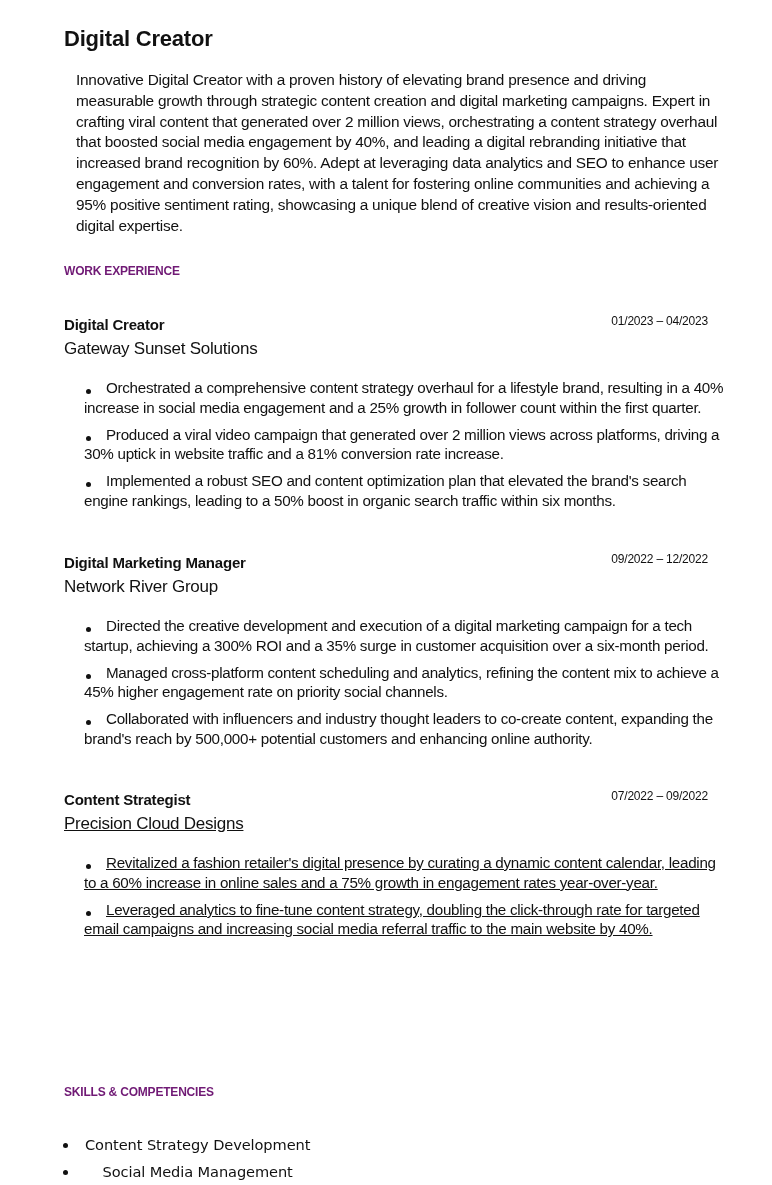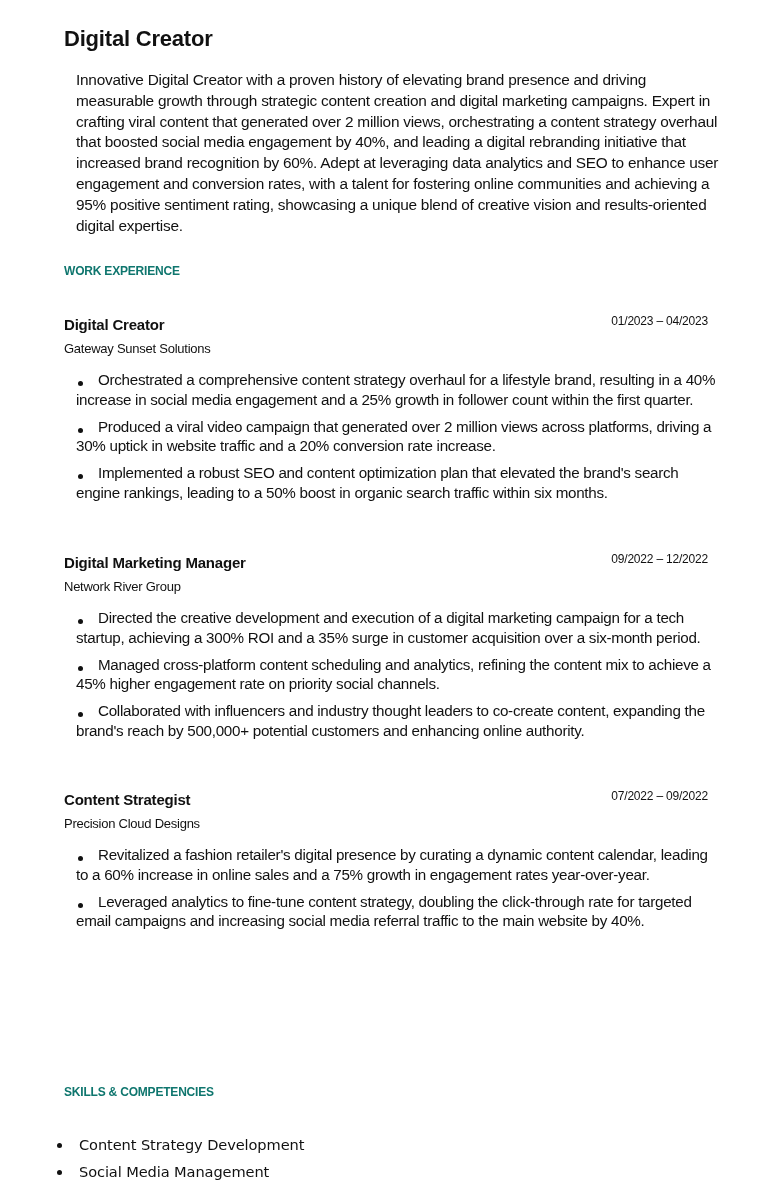--- a/index.html
+++ b/index.html
@@ -37,21 +37,21 @@
       line-height: 20.8px;
       margin: 12px;
       letter-spacing: -0.25px;
     }
     .section-label {
       position: absolute;
       left: 64px;
       font-size: 12px;
       letter-spacing: -0.2px;
       margin: 0;
-      color: #0f766e;
+      color: #701a75;
     }
     .job {
       position: absolute;
       left: 64px;
       width: 644px;
     }
     .job-head {
       position: relative;
       height: 23px;
     }
@@ -64,28 +64,28 @@
       letter-spacing: -0.2px;
     }
     .job-dates {
       position: absolute;
       right: 0;
       top: -2px;
       font-size: 12px;
       letter-spacing: -0.2px;
     }
     .job-company {
-      font-size: 13px;
+      font-size: 17px;
       letter-spacing: -0.25px;
       height: 23px;
       line-height: 20px;
     }
     .bullets {
       list-style: none;
-      margin: 8px;
+      margin: 16px;
       padding: 0;
       width: 648px;
     }
     .bullets li {
       font-size: 15.2px;
       line-height: 19.6px;
       letter-spacing: -0.28px;
       margin: 0 0 7.5px 4px;
       padding: 0;
     }
@@ -99,25 +99,26 @@
       position: absolute;
       left: 2px;
       top: -4px;
       width: 5px;
       height: 5px;
       border-radius: 50%;
       background: #111;
     }
     .skills {
       position: absolute;
-      left: 53px;
+      left: 59px;
       top: 1131px;
       list-style: none;
       margin: 0;
       padding: 0;
+      text-align: center;
     }
     .skills li {
       font-size: 15.4px;
       line-height: 27px;
       font-family: "DejaVu Sans", sans-serif;
       font-size: 14.6px;
       letter-spacing: -0.1px;
       position: relative;
       padding-left: 26px;
     }
@@ -143,39 +144,39 @@
   <h2 class="section-label" style="top:264px;">WORK EXPERIENCE</h2>
 
   <div class="job" style="top:316px;">
     <div class="job-head">
       <span class="job-title">Digital Creator</span>
       <span class="job-dates">01/2023 – 04/2023</span>
     </div>
     <div class="job-company">Gateway Sunset Solutions</div>
     <ul class="bullets">
       <li><span class="dot"></span><span>Orchestrated a comprehensive content strategy overhaul for a lifestyle brand, resulting in a 40% increase in social media engagement and a 25% growth in follower count within the first quarter.</span></li>
-      <li><span class="dot"></span><span>Produced a viral video campaign that generated over 2 million views across platforms, driving a 30% uptick in website traffic and a 20% conversion rate increase.</span></li>
+      <li><span class="dot"></span><span>Produced a viral video campaign that generated over 2 million views across platforms, driving a 30% uptick in website traffic and a 81% conversion rate increase.</span></li>
       <li><span class="dot"></span><span>Implemented a robust SEO and content optimization plan that elevated the brand's search engine rankings, leading to a 50% boost in organic search traffic within six months.</span></li>
     </ul>
   </div>
 
   <div class="job" style="top:554px;">
     <div class="job-head">
       <span class="job-title">Digital Marketing Manager</span>
       <span class="job-dates">09/2022 – 12/2022</span>
     </div>
     <div class="job-company">Network River Group</div>
     <ul class="bullets">
       <li><span class="dot"></span><span>Directed the creative development and execution of a digital marketing campaign for a tech startup, achieving a 300% ROI and a 35% surge in customer acquisition over a six-month period.</span></li>
       <li><span class="dot"></span><span>Managed cross-platform content scheduling and analytics, refining the content mix to achieve a 45% higher engagement rate on priority social channels.</span></li>
       <li><span class="dot"></span><span>Collaborated with influencers and industry thought leaders to co-create content, expanding the brand's reach by 500,000+ potential customers and enhancing online authority.</span></li>
     </ul>
   </div>
 
-  <div class="job" style="top:791px;">
+  <div class="job" style="top:791px;text-decoration:underline;">
     <div class="job-head">
       <span class="job-title">Content Strategist</span>
       <span class="job-dates">07/2022 – 09/2022</span>
     </div>
     <div class="job-company">Precision Cloud Designs</div>
     <ul class="bullets">
       <li><span class="dot"></span><span>Revitalized a fashion retailer's digital presence by curating a dynamic content calendar, leading to a 60% increase in online sales and a 75% growth in engagement rates year-over-year.</span></li>
       <li><span class="dot"></span><span>Leveraged analytics to fine-tune content strategy, doubling the click-through rate for targeted email campaigns and increasing social media referral traffic to the main website by 40%.</span></li>
     </ul>
   </div>

